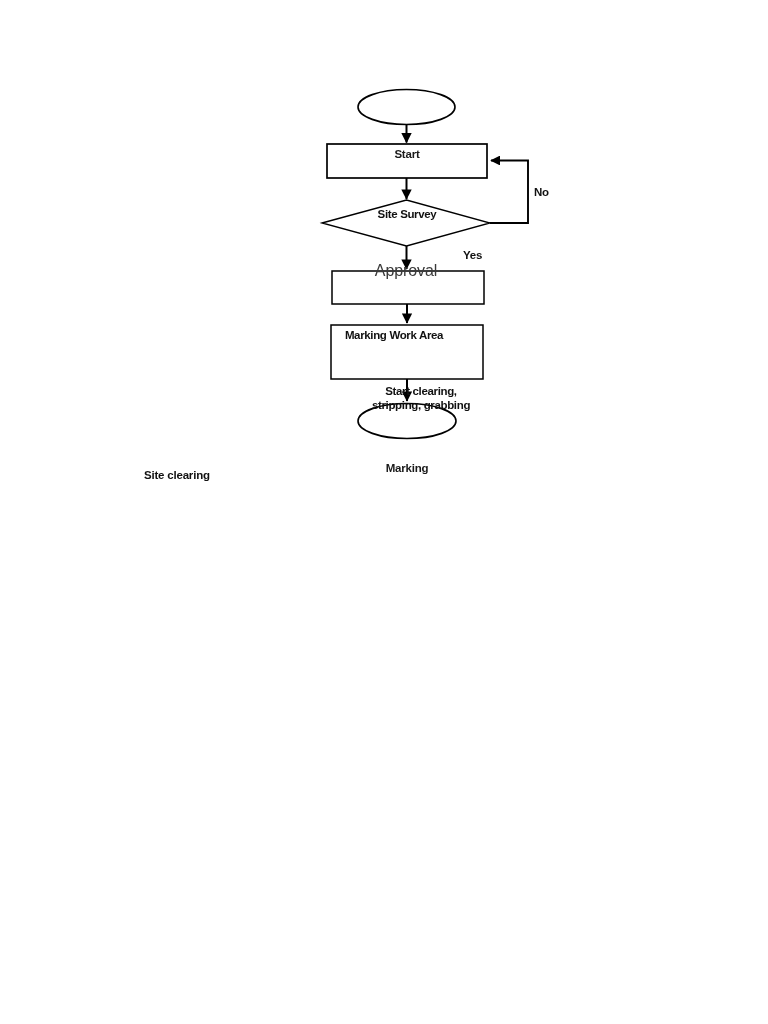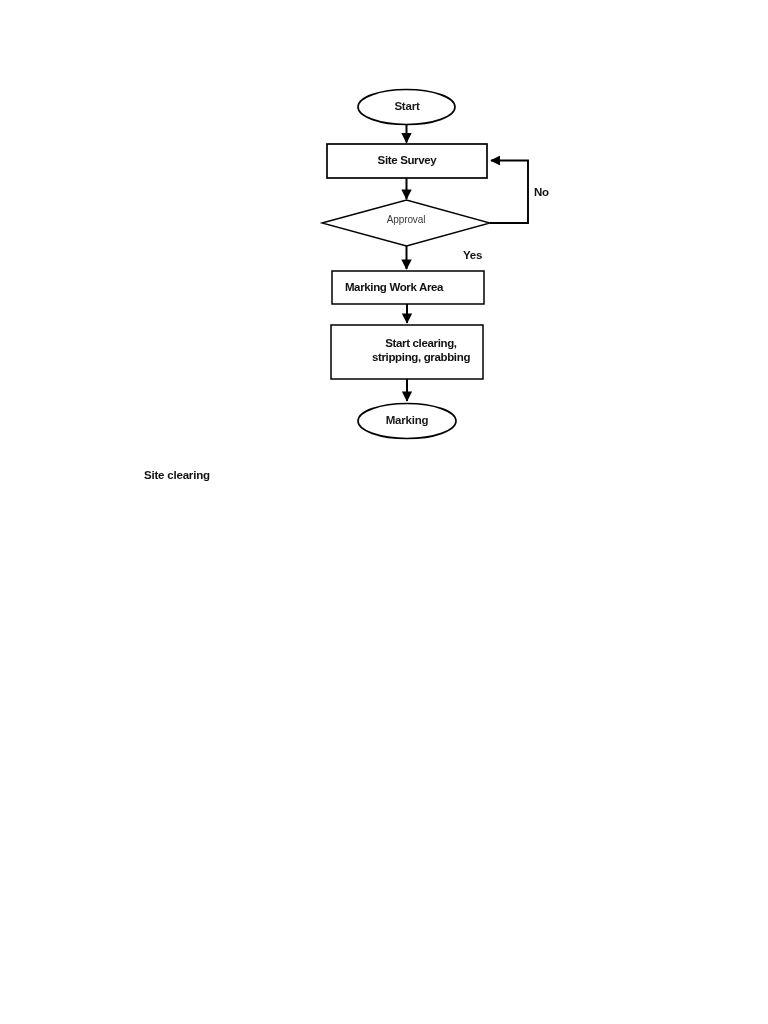--- a/index.html
+++ b/index.html
@@ -25,38 +25,39 @@
     height: 1024px;
   }
 
   
   .node-label {
     position: absolute;
     text-align: center;
     line-height: 1.18;
     white-space: pre-line;
     pointer-events: none;
+    margin-top: 48px;
   }
 
   .lbl-terminator {
     font-size: 11.5px;
     font-weight: bold;
     letter-spacing: -0.2px;
     color: #1a1a1a;
   }
 
   .lbl-process {
     font-size: 11.5px;
     font-weight: bold;
     letter-spacing: -0.35px;
     color: #111111;
   }
 
   .lbl-decision {
-    font-size: 10px;
+    font-size: 16px;
     font-weight: normal;
     letter-spacing: -0.1px;
     color: #3a3a3a;
   }
 
   .edge-label {
     position: absolute;
     font-size: 11.5px;
     font-weight: bold;
     letter-spacing: -0.2px;
@@ -66,21 +67,21 @@
   .caption {
     position: absolute;
     font-size: 11.5px;
     font-weight: bold;
     letter-spacing: -0.2px;
     color: #111111;
   }
 
   
   #label-start      { left: 358px; top: 100px;  width: 98px;  }
-  #label-site-survey{ left: 327px; top: 154px;  width: 160px; }
+  #label-site-survey{ left: 327px; top: 160px;  width: 160px; }
   #label-approval   { left: 322px; top: 214px;  width: 168px; }
   #label-marking    { left: 332px; top: 281px;  width: 124px; }
   #label-clearing   { left: 331px; top: 337px;  width: 180px; }
   #label-finish     { left: 358px; top: 414px;  width: 98px;  }
 
   #label-no         { left: 534px; top: 186px;  }
   #label-yes        { left: 438px; top: 249px; margin-left: 25px;  }
 
   #caption-site-clearing { left: 144px; top: 469px; }
 </style>

